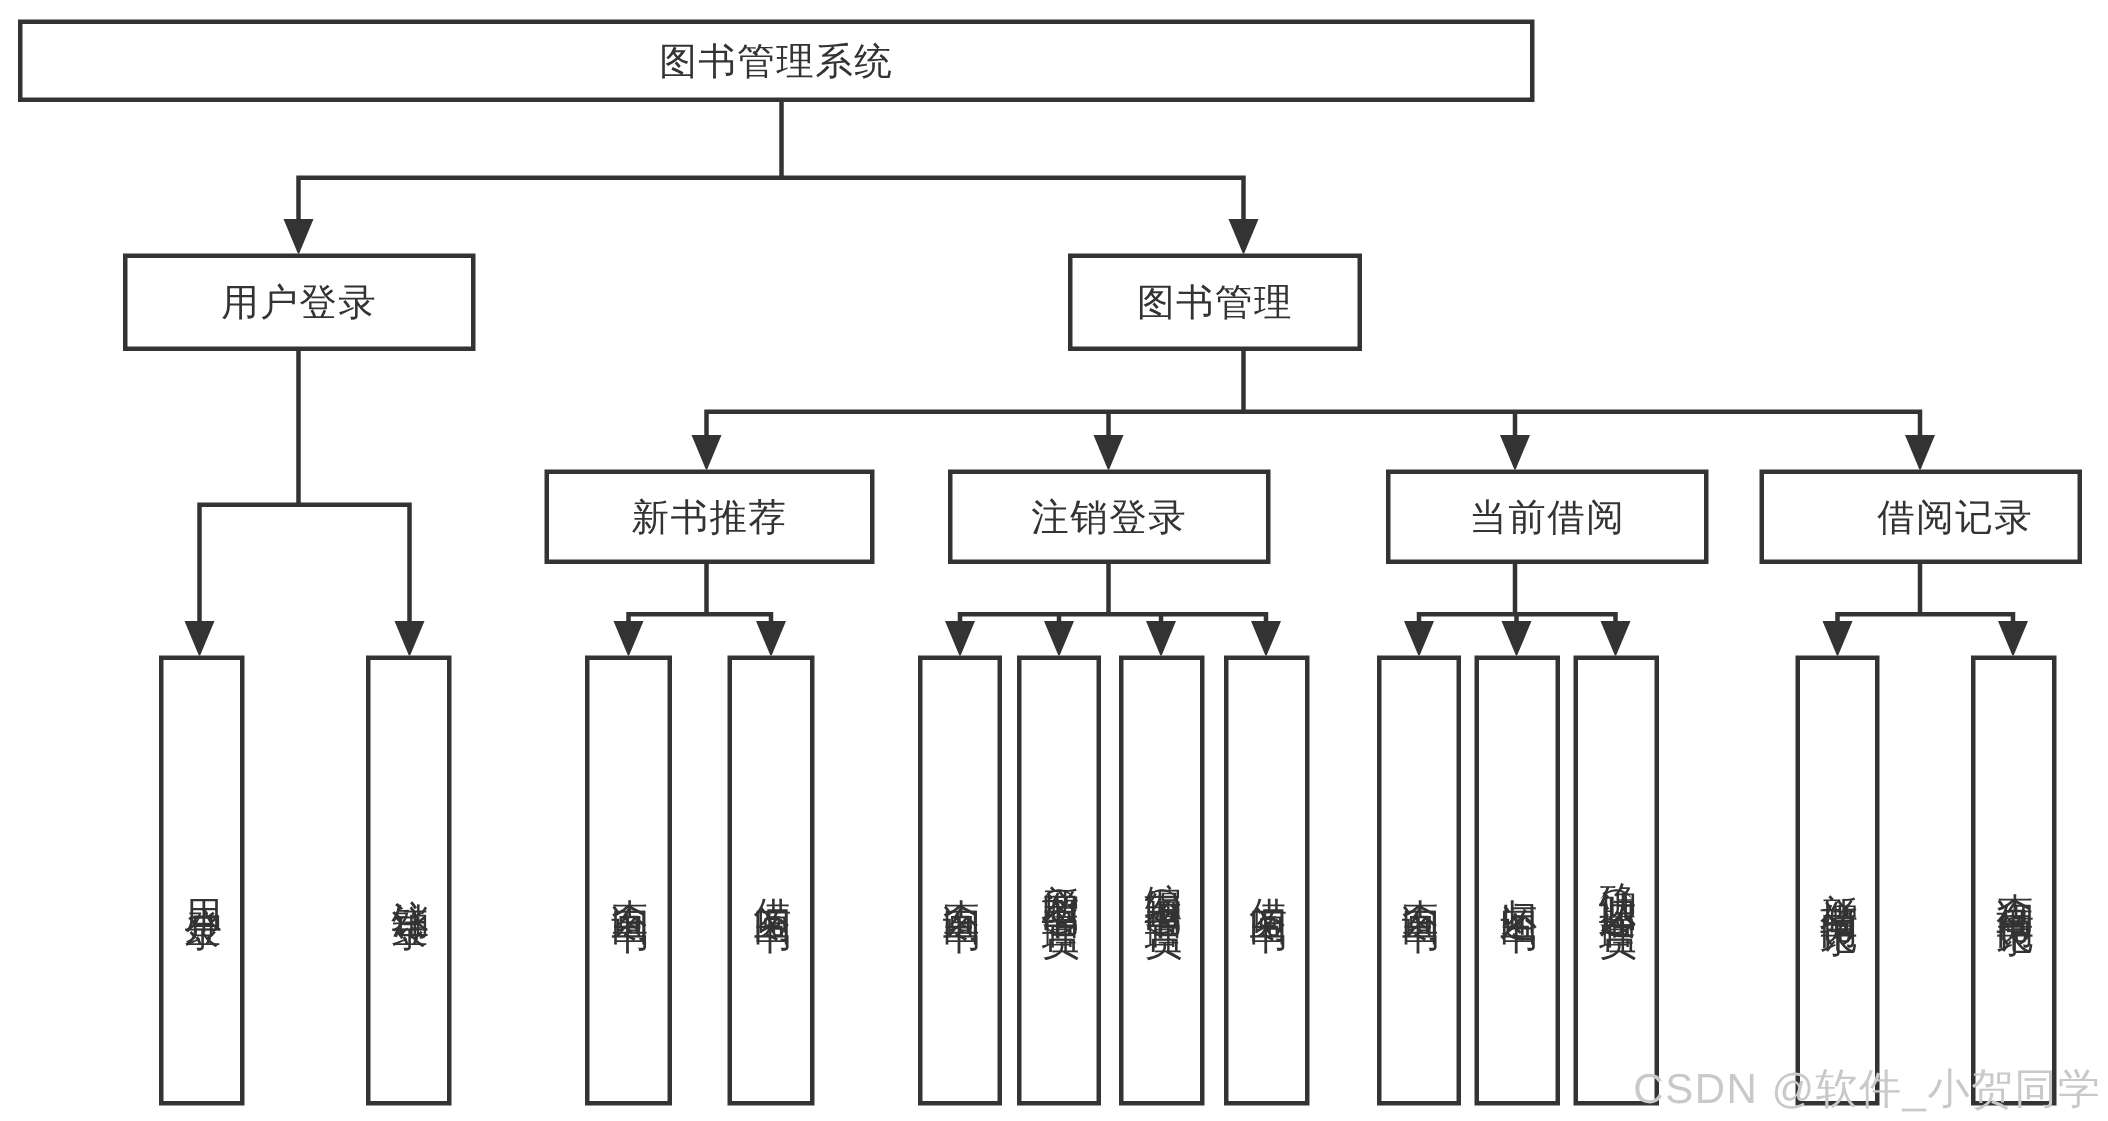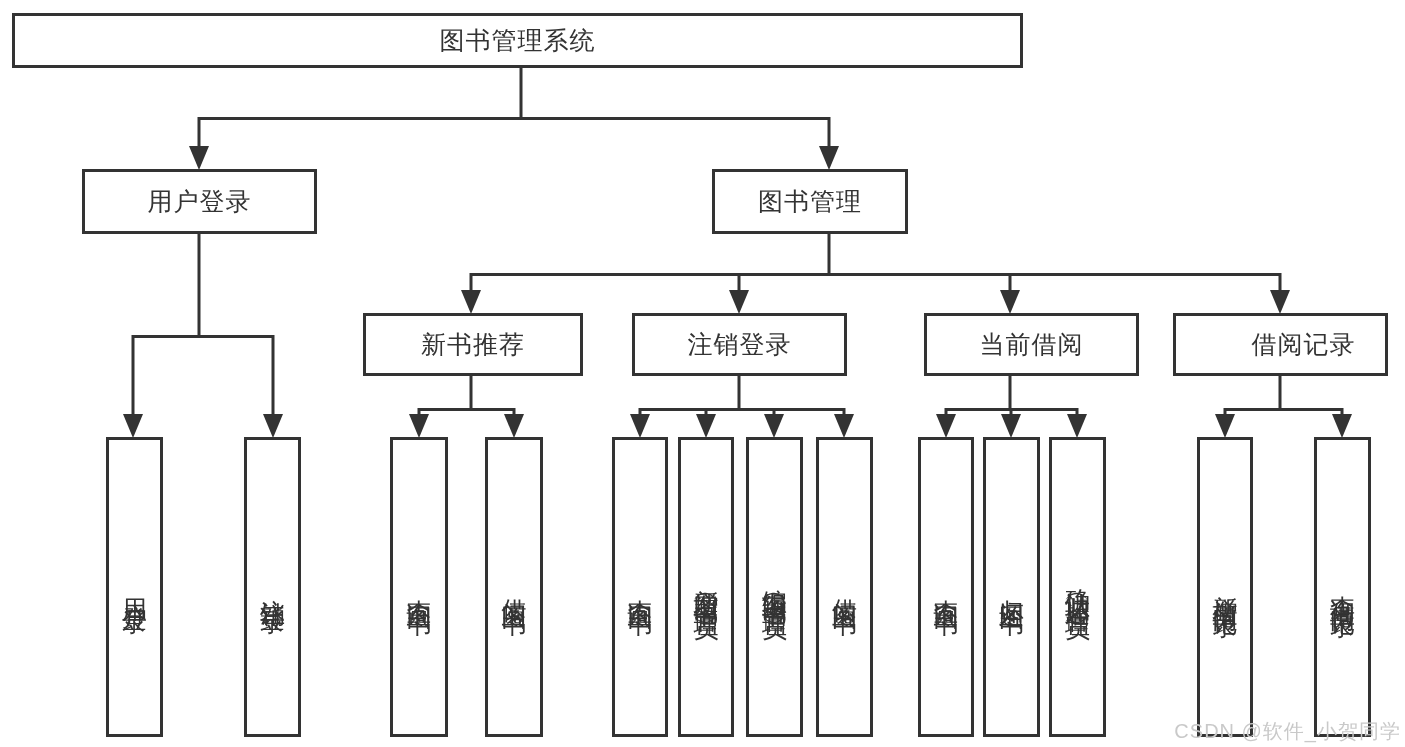--- a/index.html
+++ b/index.html
@@ -52,21 +52,21 @@
     font-size: 25px;
     letter-spacing: 4px;
     line-height: 1;
     color: #333333;
     white-space: nowrap;
   }
   .watermark {
     position: absolute;
     right: 4px;
     bottom: 2px;
-    font-size: 20px;
+    font-size: 28px;
     color: #c9c9c9;
     letter-spacing: 1px;
     z-index: 10;
     user-select: none;
   }
 
   
   #n-root          { left: 12px;   top: 13px;  width: 1011px; height: 55px; }
   #n-user-login    { left: 82px;   top: 169px; width: 235px;  height: 65px; }
   #n-book-mgmt     { left: 712px;  top: 169px; width: 196px;  height: 65px; }

